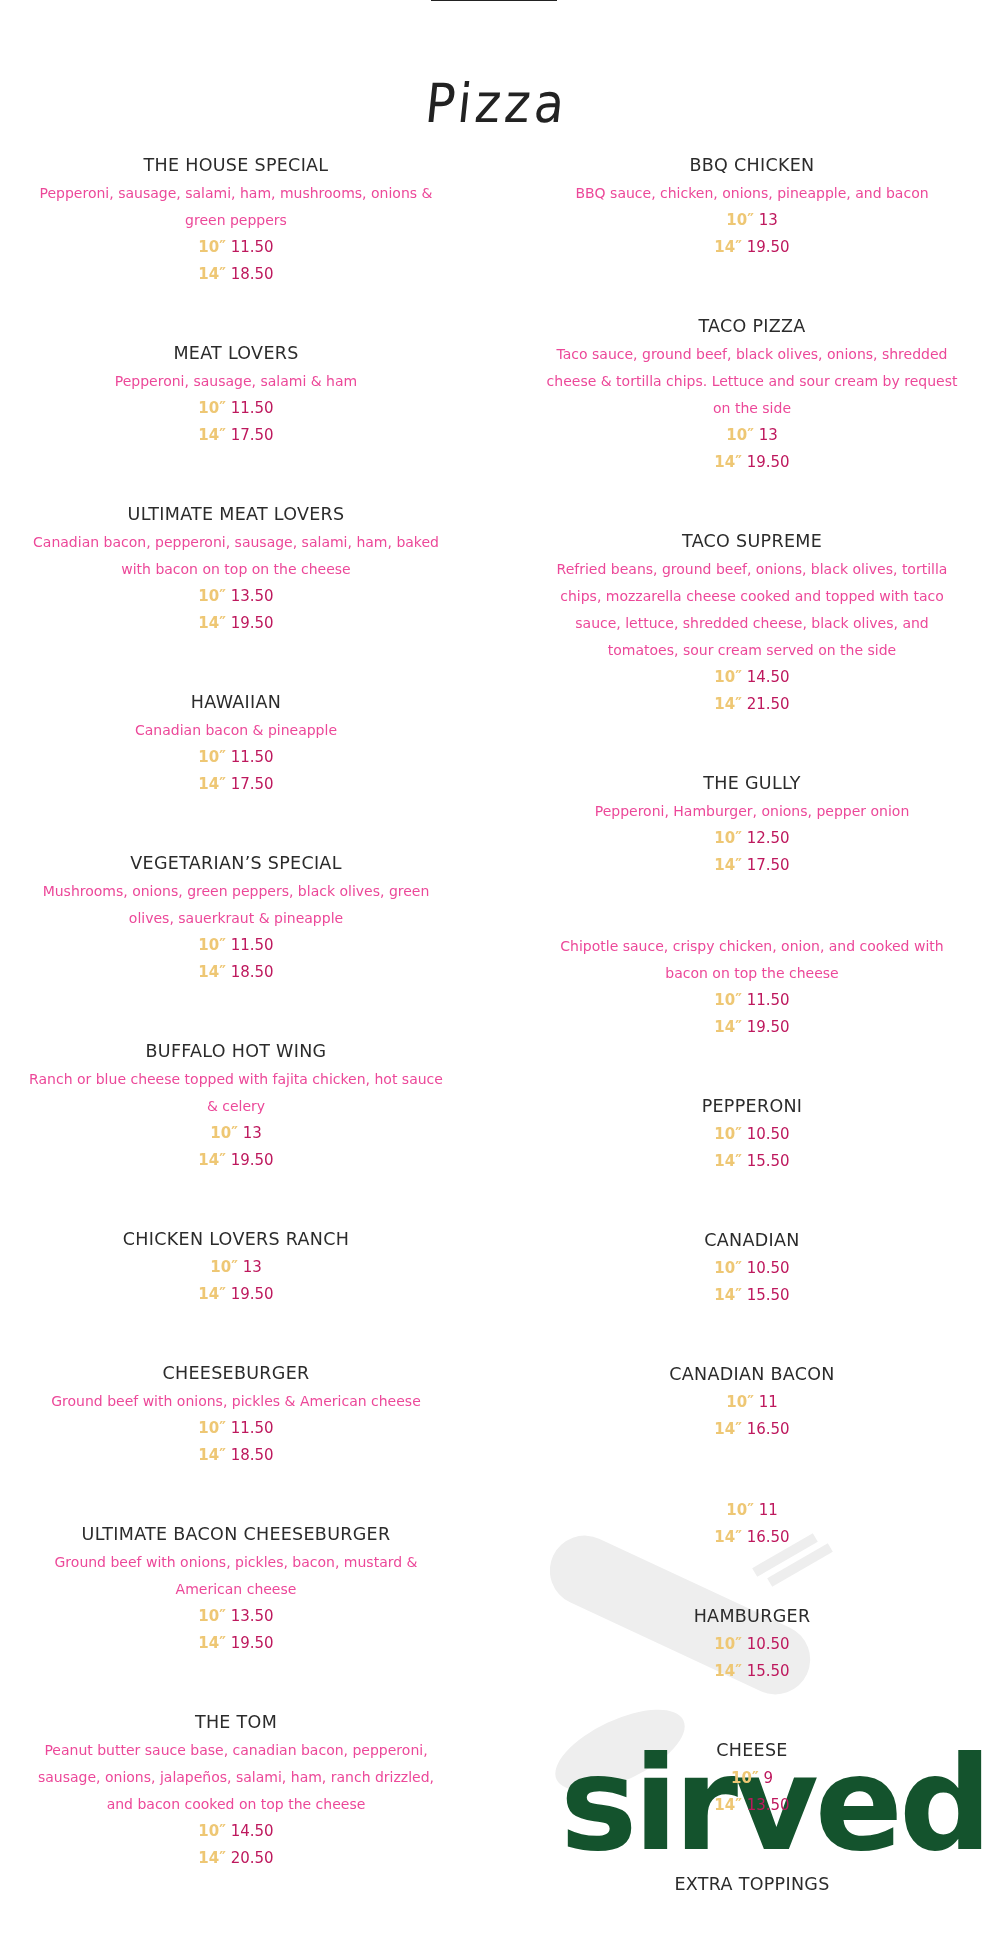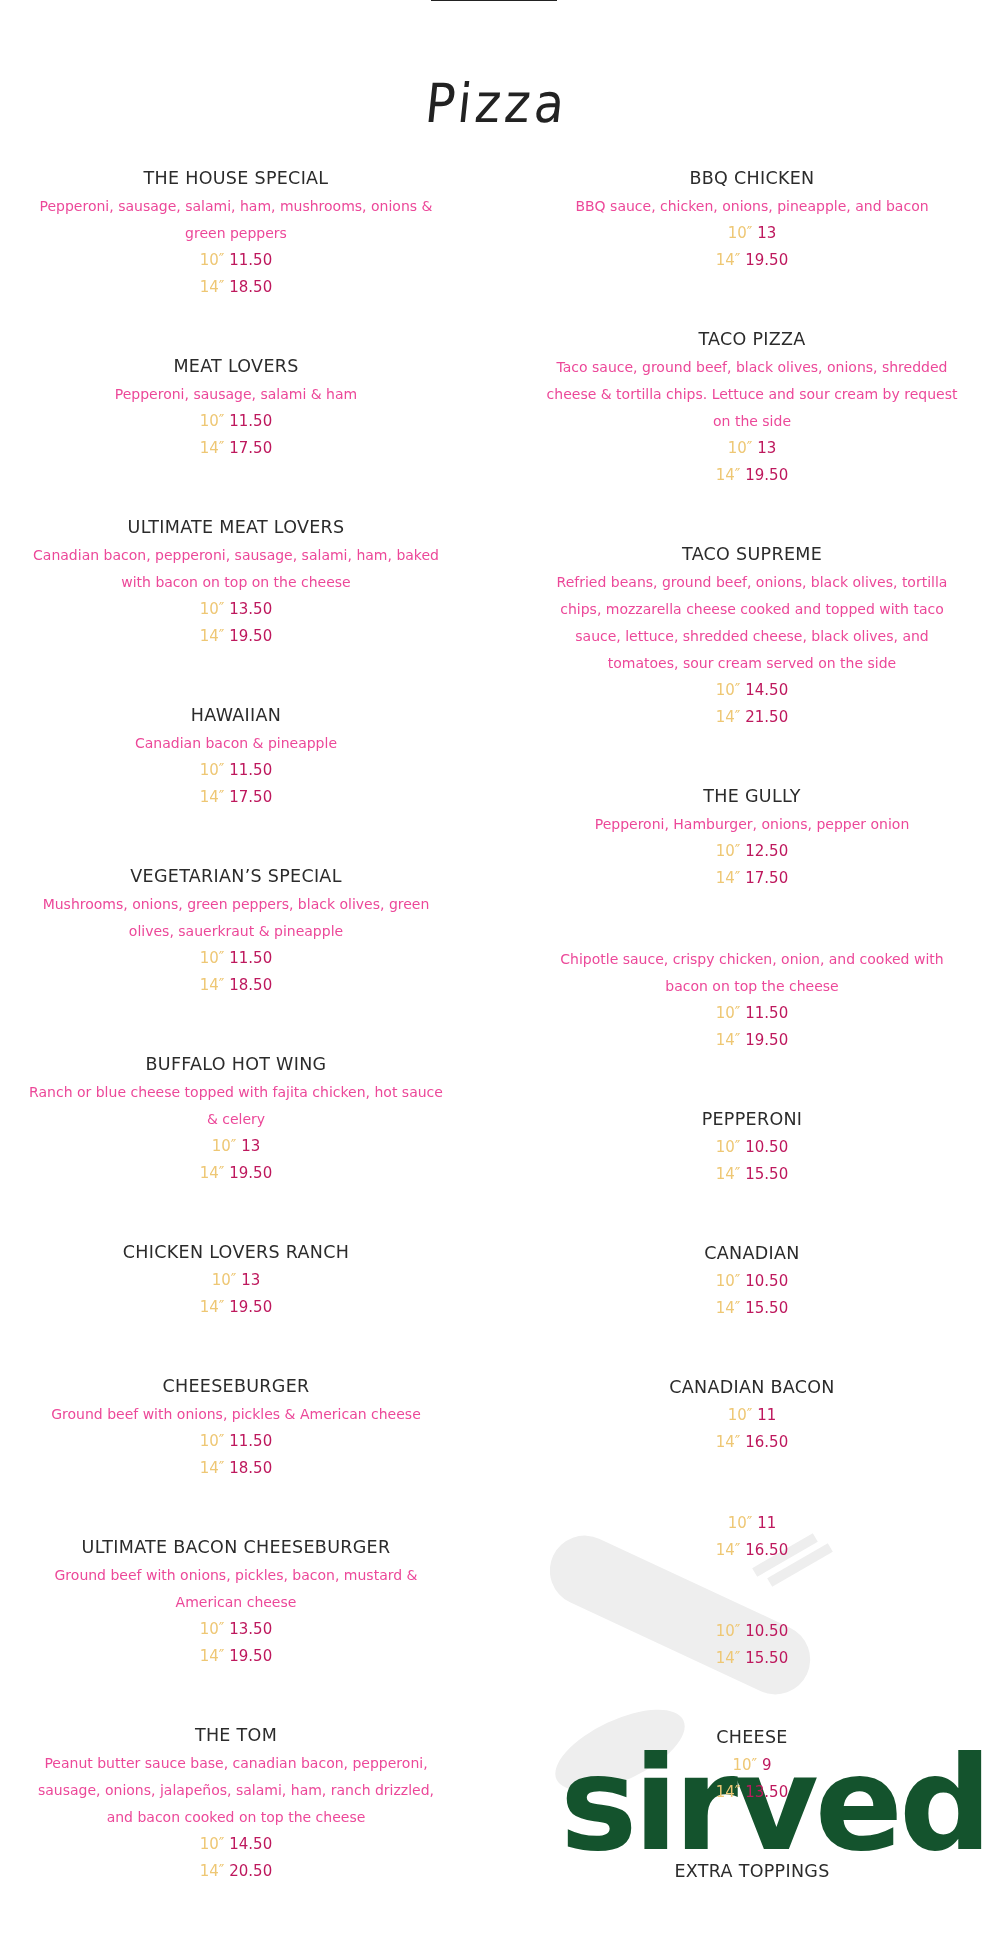--- a/index.html
+++ b/index.html
@@ -24,32 +24,32 @@
   .wm-text {
     position: absolute; left: 560px; top: 1728px; font-size: 130px; font-weight: bold;
     color: #14532d; font-family: "DejaVu Sans", sans-serif; letter-spacing: -4px;
     z-index: 0;
   }
   .col {
     position: absolute; top: 150px; text-align: center; z-index: 1;
   }
   .col.left { left: 24px; width: 424px; }
   .col.right { left: 540px; width: 424px; }
-  .item { margin: 17px 0 54px 0; }
+  .item { margin: 4px 0 54px 0; }
   .item-name {
     font-size: 17.5px; letter-spacing: 0.3px; color: #2b2b2b; line-height: 22px;
     margin-bottom: 4px;
   }
   .item-desc {
     font-size: 14px; line-height: 27px; color: #ec4899;
   }
   .price {
     font-size: 15px; line-height: 27px; color: #e8b345;
   }
-  .price .size { color: #eec774; font-weight: normal; }
+  .price .size { color: #eec774; font-weight: bold; }
   .price .amt { font-weight: normal; color: #be185d; }
 </style>
 </head>
 <body>
 
 <div class="top-rule"></div>
 <h1 class="title">Pizza</h1>
 
 <svg class="watermark" viewBox="0 0 440 413">
   <g fill="#eeeeee">
@@ -165,20 +165,21 @@
     <div class="item">
       <div class="item-name">CANADIAN BACON</div>
       <div class="price"><span class="size">10″</span> <span class="amt">11</span></div>
       <div class="price"><span class="size">14″</span> <span class="amt">16.50</span></div>
     </div>
     <div class="item">
       <div class="price"><span class="size">10″</span> <span class="amt">11</span></div>
       <div class="price"><span class="size">14″</span> <span class="amt">16.50</span></div>
     </div>
     <div class="item">
+      <div class="item-name">HAMBURGER</div>
       <div class="price"><span class="size">10″</span> <span class="amt">10.50</span></div>
       <div class="price"><span class="size">14″</span> <span class="amt">15.50</span></div>
     </div>
     <div class="item">
       <div class="item-name">CHEESE</div>
       <div class="price"><span class="size">10″</span> <span class="amt">9</span></div>
       <div class="price"><span class="size">14″</span> <span class="amt">13.50</span></div>
     </div>
     <div class="item">
       <div class="item-name">EXTRA TOPPINGS</div>

